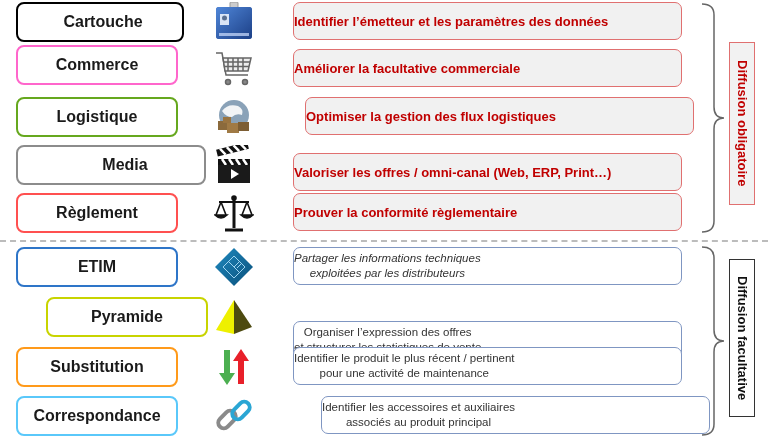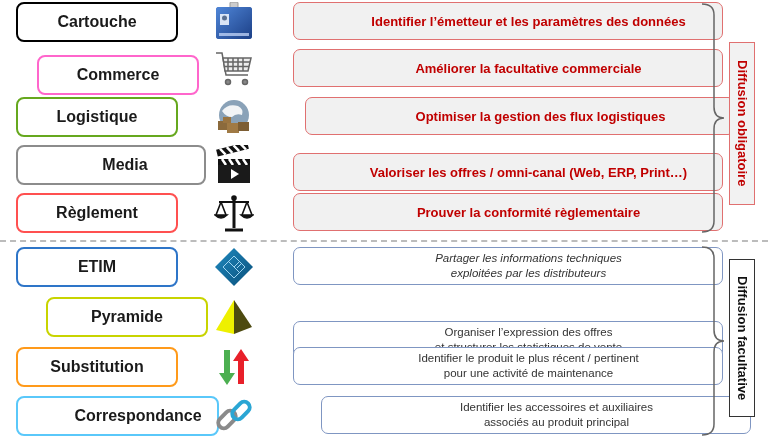--- a/index.html
+++ b/index.html
@@ -6,62 +6,62 @@
   body { width:768px; height:438px; position:relative; overflow:hidden;
          font-family:"Liberation Sans", "DejaVu Sans", sans-serif; }
   .cat { position:absolute; left:16px; width:158px; height:36px;
          border:2px solid #000; border-radius:8px; background:#fff;
          display:flex; align-items:center; justify-content:center;
          font-weight:bold; font-size:16px; color:#1a1a1a; box-sizing:content-box; }
   .icon { position:absolute; left:214px; width:40px; height:40px;
           display:flex; align-items:center; justify-content:center; }
   .desc { position:absolute; left:293px; width:387px; height:36px;
           border:1.5px solid; border-radius:7px; box-sizing:content-box;
-          display:flex; align-items:center; justify-content:center; text-align:center;padding-left:41px; }
+          display:flex; align-items:center; justify-content:flex-start; text-align:center; }
   .desc.oblig { border-color:#e07070; background:#f1f1f1; color:#c00000;
                 font-weight:bold; font-size:13px; }
   .desc.facul { border-color:#7f96c2; background:#ffffff; color:#333;
                 font-size:11.5px; line-height:15px; }
   .desc span { white-space:pre-line; }
   .divider { position:absolute; left:0; top:240px; width:768px; height:0;
              border-top:2px dashed #bcbcbc; }
   .brace { position:absolute; left:700px; }
   .vlabel { position:absolute; left:729px; width:26px; box-sizing:border-box;
             display:flex; align-items:center; justify-content:center; }
   .vlabel span { writing-mode:vertical-rl; font-weight:bold; font-size:13px; white-space:nowrap; }
   .vlabel.oblig { border:1.5px solid #e07070; background:#f2f2f2; color:#c00000; }
   .vlabel.facul { border:1.5px solid #333; background:#fff; color:#111; }
 </style>
 </head>
 <body>
 
 <div>
 
-  <div class="cat" style="top:2px;border-color:#000;">Cartouche</div>
+  <div class="cat" style="top:2px;border-color:#000;padding-left:6px;">Cartouche</div>
   <div class="icon" style="top:2px;">
     <svg width="40" height="40" viewBox="0 0 40 40">
       <rect x="16" y="0" width="8" height="7" rx="1" fill="#ccc" stroke="#999"></rect>
       <rect x="2" y="5" width="36" height="32" rx="3" fill="#2d5fb0"></rect>
       <rect x="2" y="5" width="36" height="32" rx="3" fill="url(#g1)"></rect>
       <defs>
           <linearGradient id="g1" x1="0" y1="0" x2="1" y2="1">
             <stop offset="0" stop-color="#4f86d8"></stop>
             <stop offset="1" stop-color="#1c3f86"></stop>
           </linearGradient>
         </defs>
       <rect x="6" y="12" width="9" height="11" fill="#d9e4f5"></rect>
       <circle cx="10.5" cy="16" r="2.5" fill="#5a6f90"></circle>
       <rect x="5" y="31" width="30" height="3" fill="#cfe0ff" opacity="0.7"></rect>
     </svg>
   </div>
   <div class="desc oblig" style="top:2px;">
     <span>Identifier l’émetteur et les paramètres des données</span>
   </div>
 
-  <div class="cat" style="top:55px;border-color:#ff66cc;margin-left:21px;">Commerce</div>
+  <div class="cat" style="top:45px;border-color:#ff66cc;">Commerce</div>
   <div class="icon" style="top:49px;">
     <svg width="40" height="40" viewBox="0 0 40 40" fill="none" stroke="#666" stroke-width="1.5">
       <path d="M2 4 L8 4 L12 26 L34 26"></path>
       <path d="M9 9 L37 9 L34 22 L11 22 Z" fill="#eee"></path>
       <path d="M14 9 V22 M19 9 V22 M24 9 V22 M29 9 V22 M10 13 H36 M10.5 17.5 H35"></path>
       <circle cx="14" cy="33" r="2.5" fill="#888"></circle>
       <circle cx="31" cy="33" r="2.5" fill="#888"></circle>
     </svg>
   </div>
   <div class="desc oblig" style="top:49px;">
@@ -164,21 +164,21 @@
     <svg width="40" height="40" viewBox="0 0 40 40">
       <path d="M10 3 H16 V26 H21 L13 38 L5 26 H10 Z" fill="#4caf50"></path>
       <path d="M24 37 H30 V14 H35 L27 2 L19 14 H24 Z" fill="#e8202a"></path>
     </svg>
   </div>
   <div class="desc facul" style="top:347px;">
     <span>Identifier le produit le plus récent / pertinent
 pour une activité de maintenance</span>
   </div>
 
-  <div class="cat" style="top:396px;border-color:#5ac8fa;padding-left:41px;">Correspondance</div>
+  <div class="cat" style="top:396px;border-color:#5ac8fa;">Correspondance</div>
   <div class="icon" style="top:396px;">
     <svg width="40" height="40" viewBox="0 0 40 40" fill="none">
       <rect x="3" y="18" width="20" height="11" rx="5.5" transform="rotate(-45 13 23.5)" stroke="#8a8a8a" stroke-width="4"></rect>
       <rect x="17" y="9" width="20" height="11" rx="5.5" transform="rotate(-45 27 14.5)" stroke="#2aa6d4" stroke-width="4"></rect>
     </svg>
   </div>
   <div class="desc facul" style="top:396px;margin-left:28px;">
     <span>Identifier les accessoires et auxiliaires
 associés au produit principal</span>
   </div>

